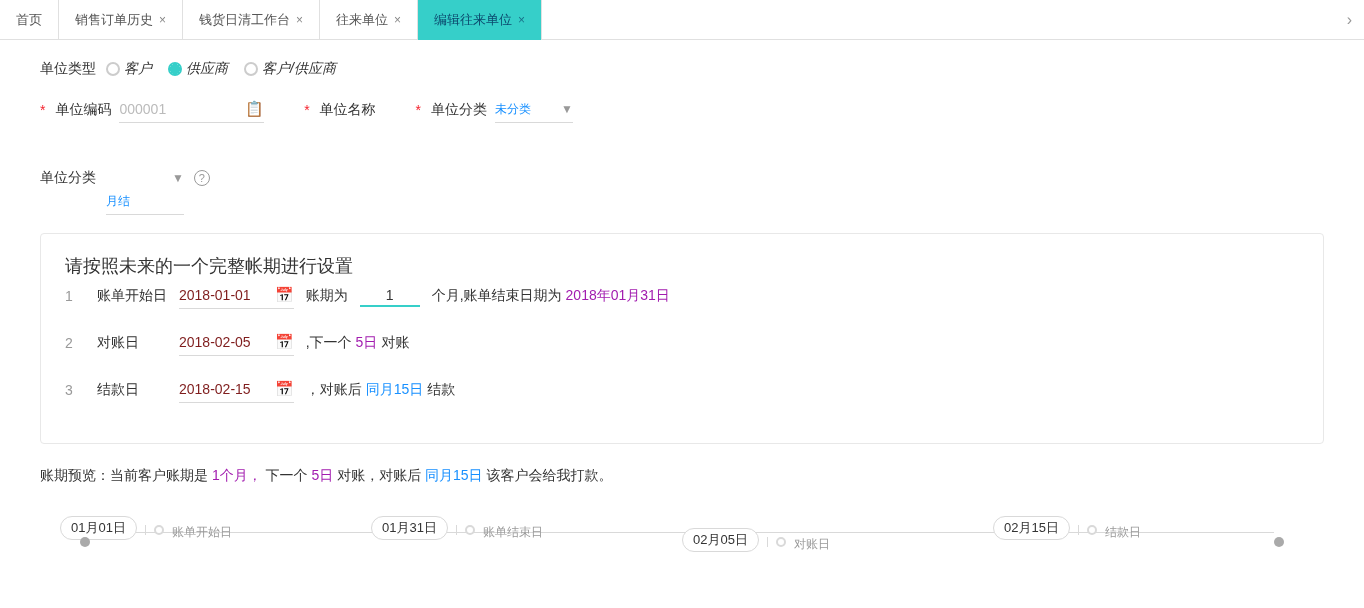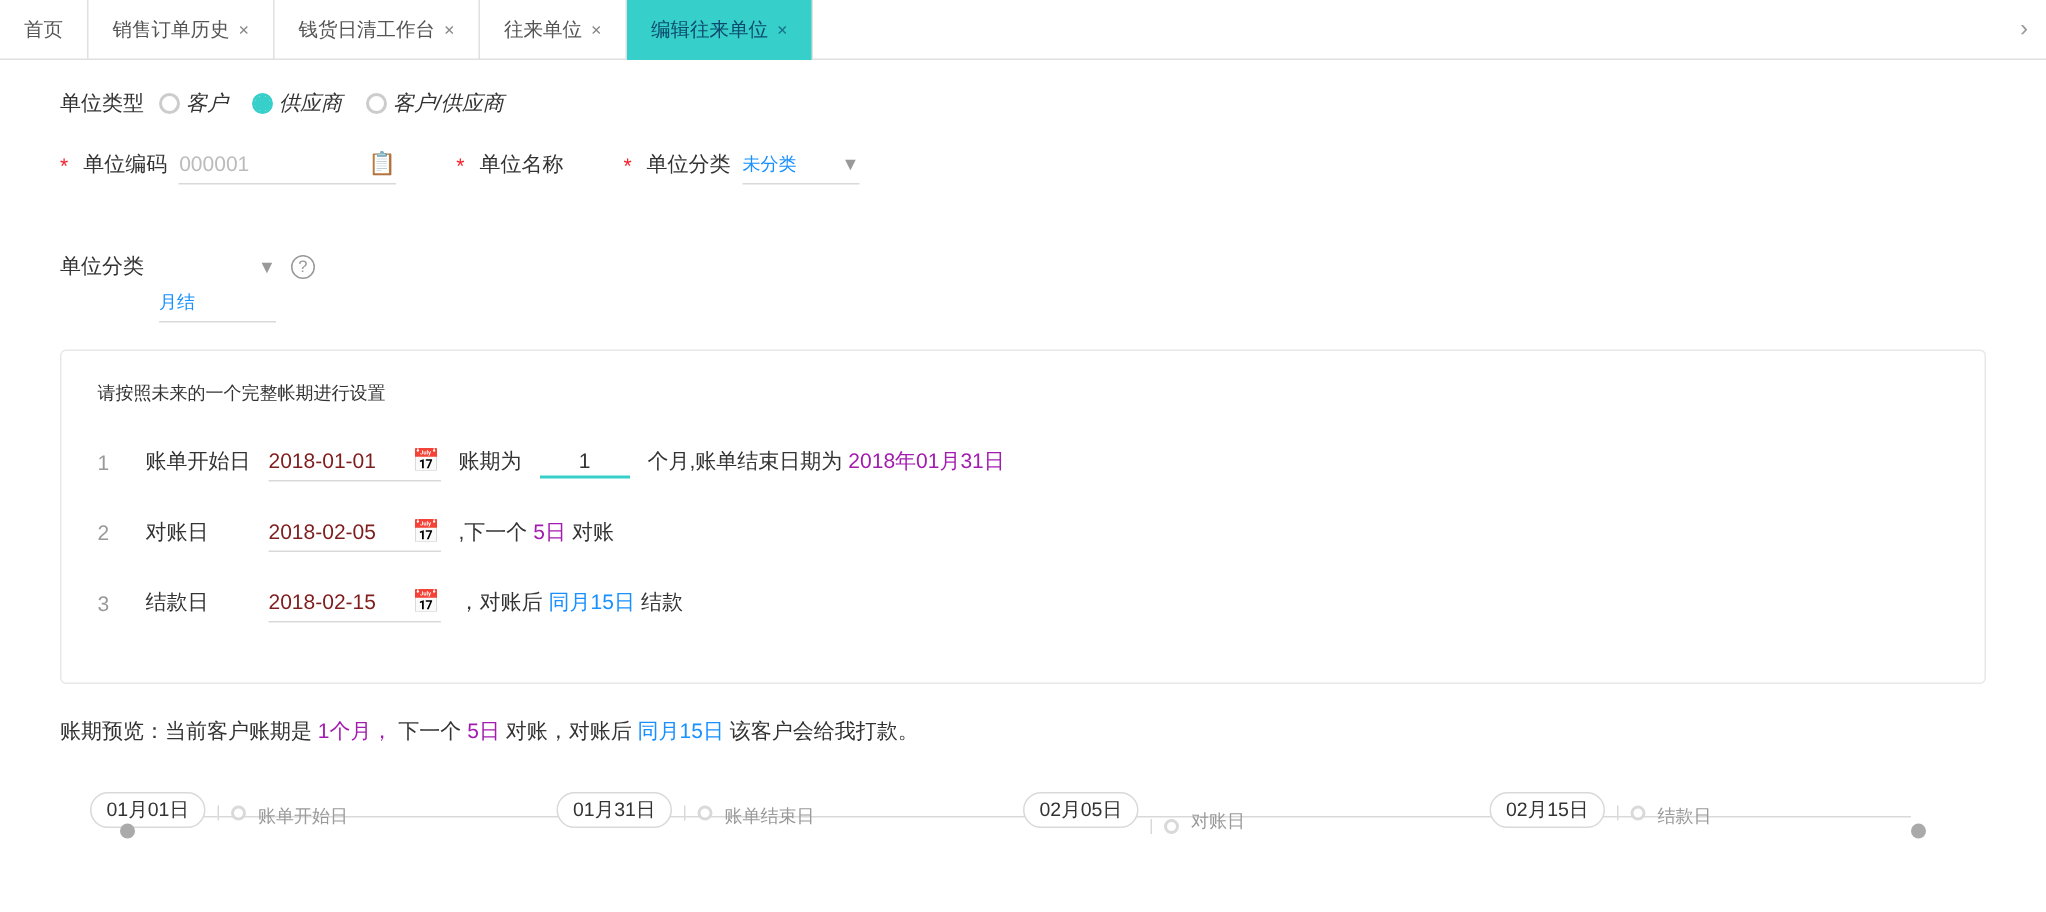--- a/index.html
+++ b/index.html
@@ -148,23 +148,23 @@
     }
 
     
     .section-box {
       border: 1px solid #e8e8e8;
       border-radius: 4px;
       padding: 20px 24px;
       margin-bottom: 20px;
     }
     .section-title {
-      font-size: 12px;
-      color: #333;
-      margin-bottom: 23px;
+      font-size: 18px;
+      color: #333;
+      margin-bottom: 4px;
     }
 
     
     .setting-row {
       display: flex;
       align-items: center;
       margin-bottom: 20px;
       gap: 12px;
     }
     .row-number {
@@ -392,21 +392,21 @@
         <div class="point-sublabel">账单开始日</div>
       </div>
 
       <div class="timeline-point" style="flex:1; align-items:center;">
         <div class="point-label-box">01月31日</div>
         <div style="width:1px; height:10px; background:#d9d9d9;"></div>
         <div style="width:10px; height:10px; border-radius:50%; border:2px solid #d9d9d9; background:#fff;"></div>
         <div class="point-sublabel">账单结束日</div>
       </div>
 
-      <div class="timeline-point" style="flex:1; align-items:flex-end;">
+      <div class="timeline-point" style="flex:1; align-items:center;margin-top:12px;">
         <div class="point-label-box">02月05日</div>
         <div style="width:1px; height:10px; background:#d9d9d9;"></div>
         <div style="width:10px; height:10px; border-radius:50%; border:2px solid #d9d9d9; background:#fff;"></div>
         <div class="point-sublabel">对账日</div>
       </div>
 
       <div class="timeline-point" style="flex:1; align-items:center;">
         <div class="point-label-box">02月15日</div>
         <div style="width:1px; height:10px; background:#d9d9d9;"></div>
         <div style="width:10px; height:10px; border-radius:50%; border:2px solid #d9d9d9; background:#fff;"></div>

